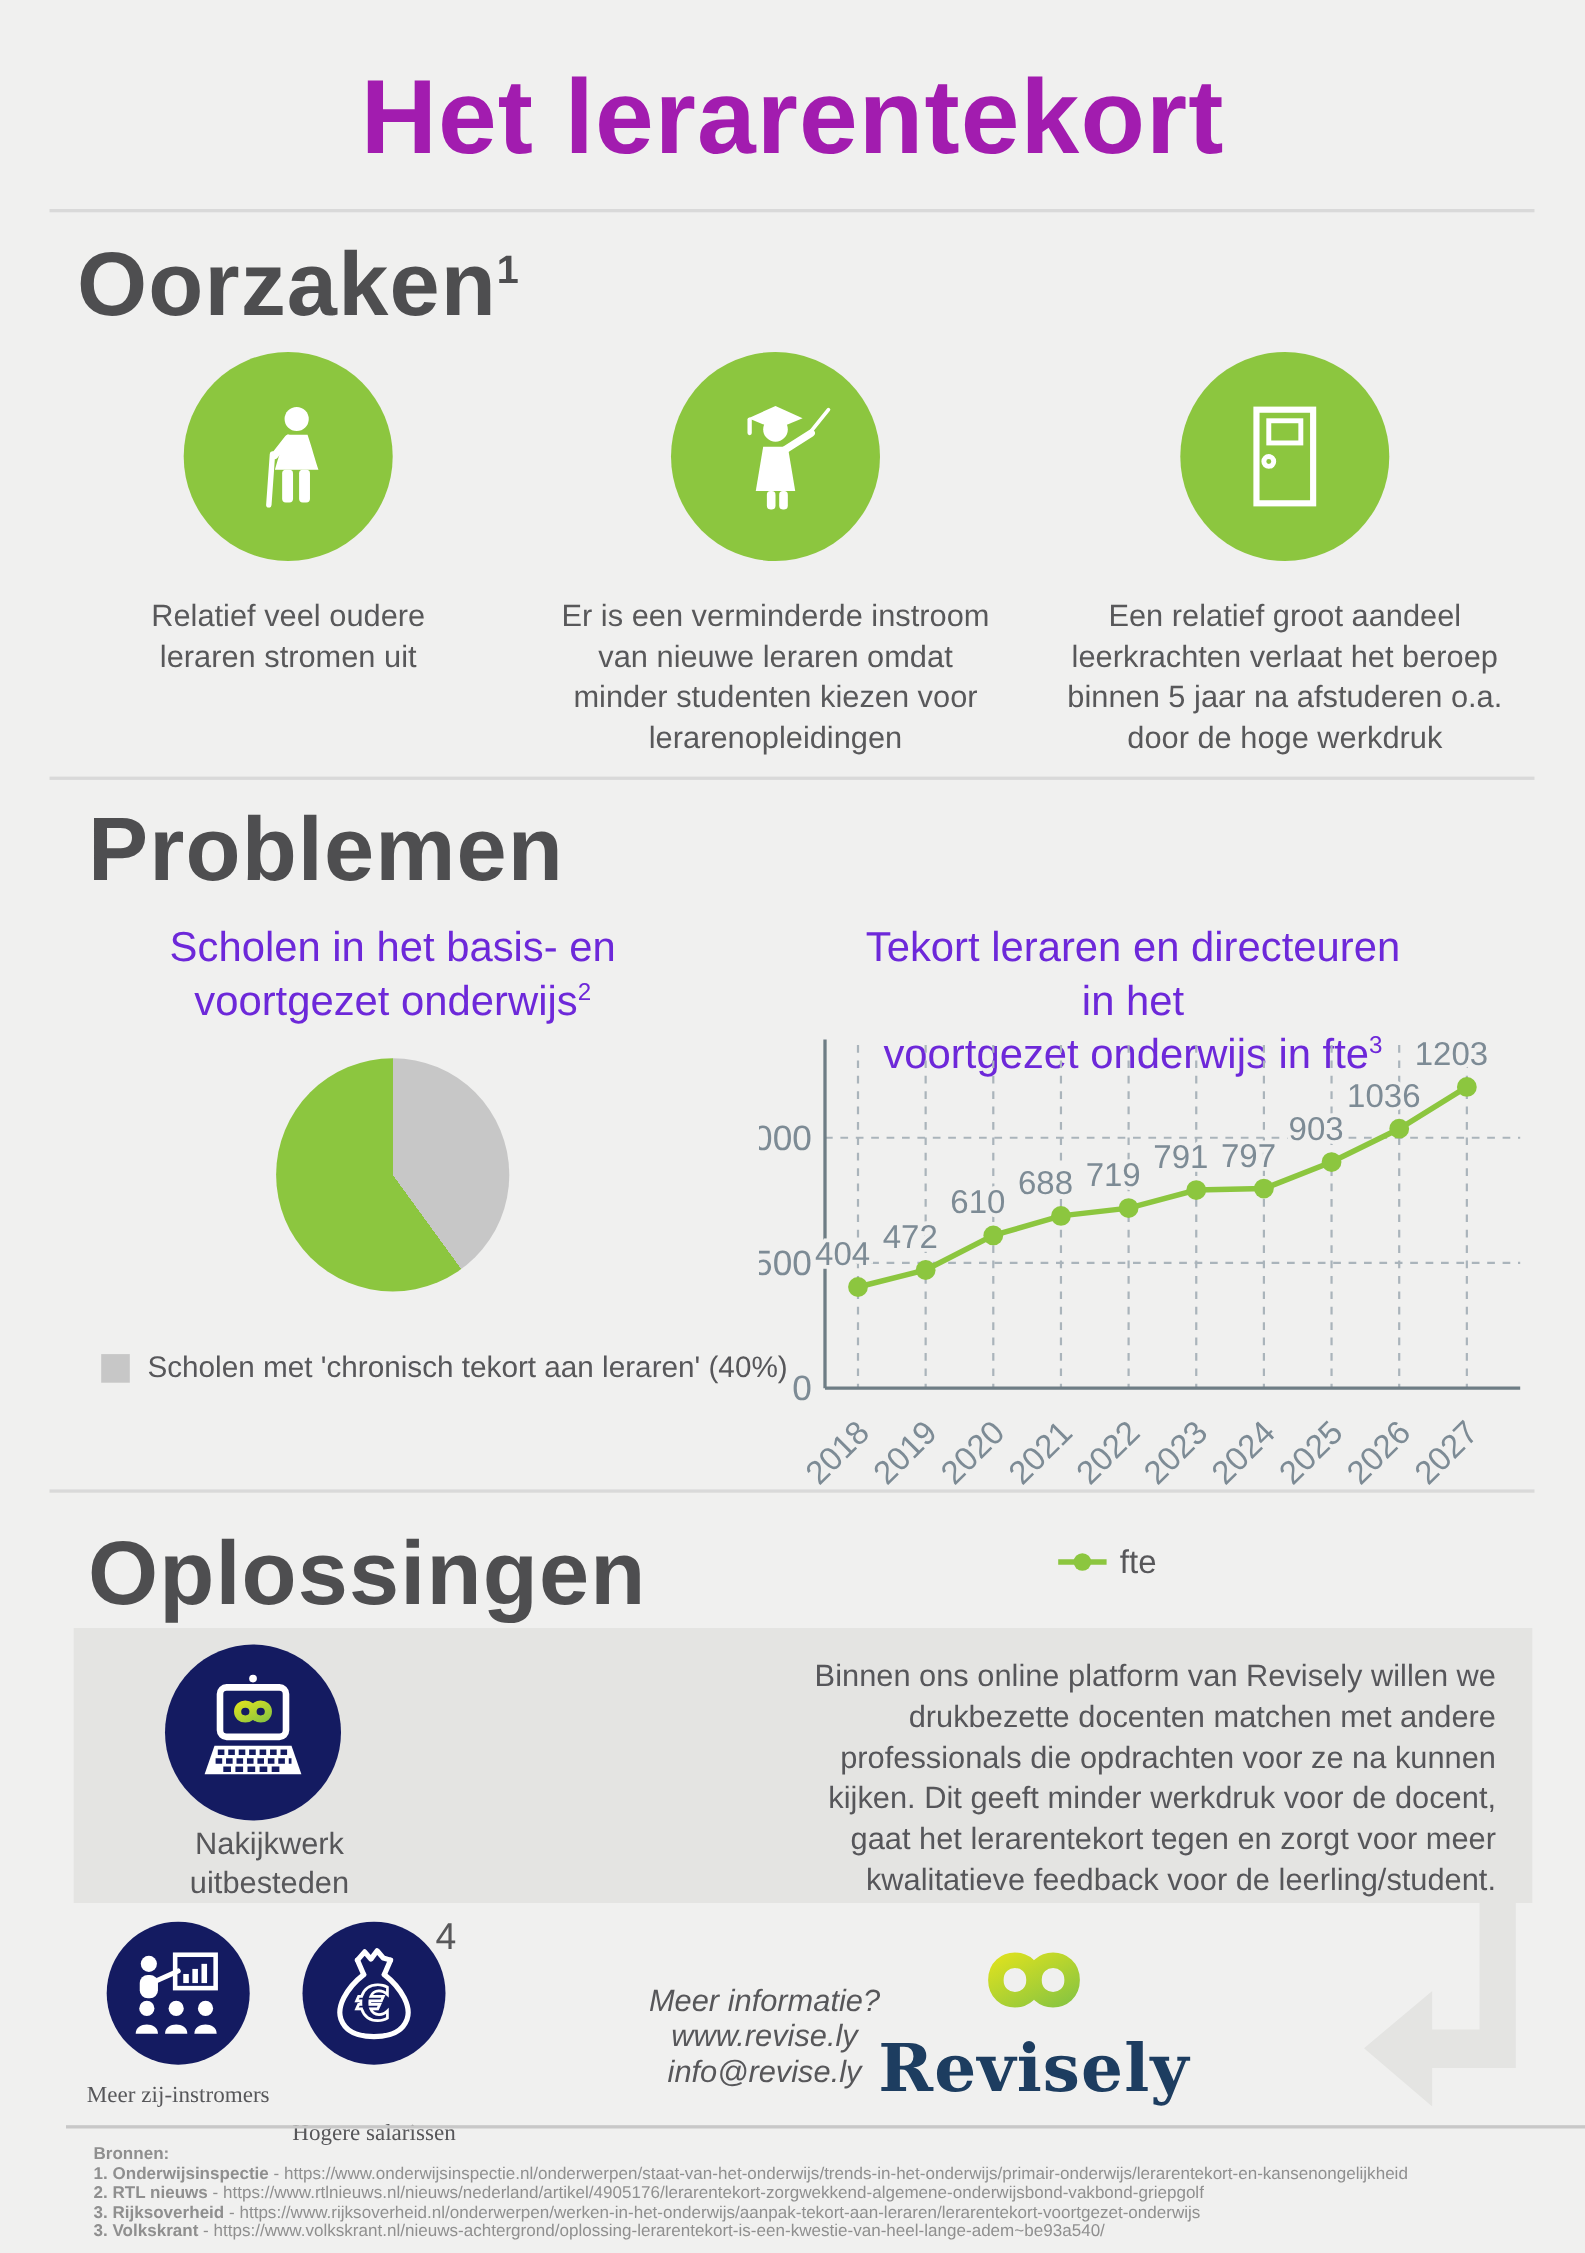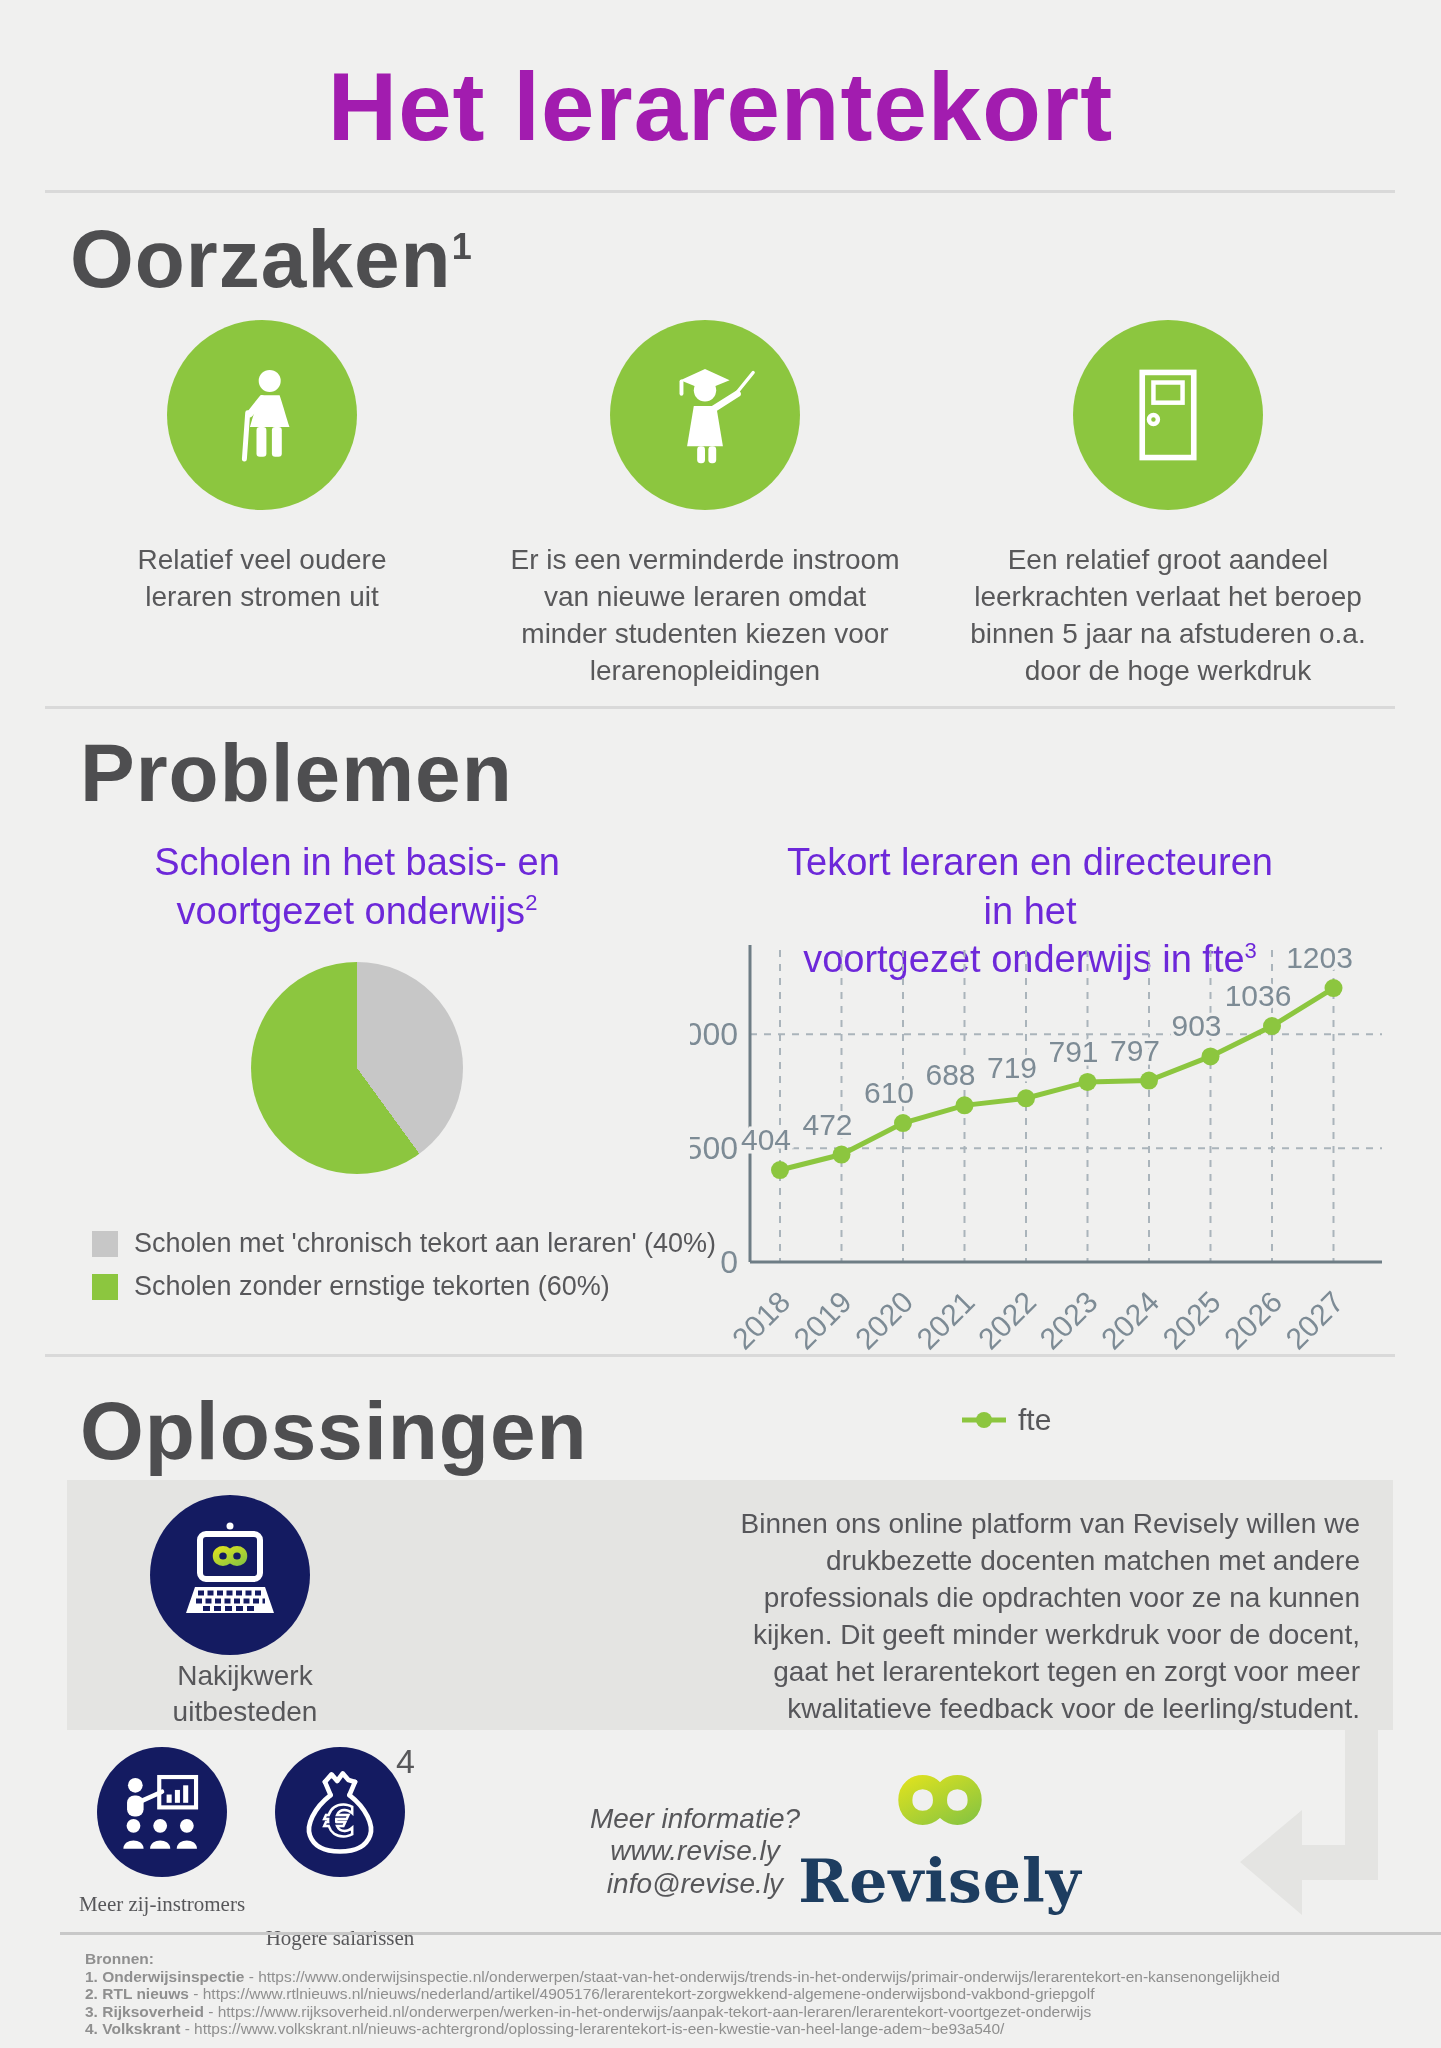--- a/index.html
+++ b/index.html
@@ -148,24 +148,20 @@
 
 <div class="abs chart-title" style="left:107px; width:500px;"><span>Scholen in het basis- en
 voortgezet onderwijs</span><sup>2</sup></div>
 
 <div class="abs pie" style="background: conic-gradient(rgb(199, 199, 199) 0%, rgb(199, 199, 199) 40%, rgb(140, 198, 63) 40%, rgb(140, 198, 63) 100%);"></div>
 
 <div class="abs" style="left:92px; top:1228px;">
   <div class="legend-row" style="margin-bottom:12px;">
     <span class="legend-swatch" style="background: rgb(199, 199, 199);"></span>
     <span class="legend-label">Scholen met 'chronisch tekort aan leraren' (40%)</span>
-  </div>
-  <div class="legend-row">
-    <span class="legend-swatch" style="background: rgb(140, 198, 63);"></span>
-    <span class="legend-label">Scholen zonder ernstige tekorten (60%)</span>
   </div>
 </div>
 
 <div class="abs chart-title" style="left:780px; width:500px;"><span>Tekort leraren en directeuren in het
 voortgezet onderwijs in fte</span><sup>3</sup></div>
 
 <svg class="abs" style="left:690px; top:930px;" width="710" height="520">
     <line x1="90" y1="20" x2="90" y2="332" class="grid"></line>
     <line x1="151.5" y1="20" x2="151.5" y2="332" class="grid"></line>
     <line x1="213" y1="20" x2="213" y2="332" class="grid"></line>
@@ -301,14 +297,14 @@
   <path d="M60,30 C60,8 28,8 28,30 C28,52 60,52 60,30 C60,8 92,8 92,30 C92,52 60,52 60,30" stroke="url(#logo-grad)" stroke-width="13" fill="none"></path>
 </svg>
 <div class="abs brand-word">Revisely</div>
 
 <div class="abs footer-divider"></div>
 <div class="abs footer">
   <div><b>Bronnen:</b></div>
   <div><b>1. Onderwijsinspectie</b><span> - https://www.onderwijsinspectie.nl/onderwerpen/staat-van-het-onderwijs/trends-in-het-onderwijs/primair-onderwijs/lerarentekort-en-kansenongelijkheid</span></div>
   <div><b>2. RTL nieuws</b><span> - https://www.rtlnieuws.nl/nieuws/nederland/artikel/4905176/lerarentekort-zorgwekkend-algemene-onderwijsbond-vakbond-griepgolf</span></div>
   <div><b>3. Rijksoverheid</b><span> - https://www.rijksoverheid.nl/onderwerpen/werken-in-het-onderwijs/aanpak-tekort-aan-leraren/lerarentekort-voortgezet-onderwijs</span></div>
-  <div><b>4. Volkskrant</b><span> - https://www.volkskrant.nl/nieuws-achtergrond/oplossing-lerarentekort-is-een-kwestie-van-heel-lange-adem~be93a540/</span></div>
+  <div><b>3. Volkskrant</b><span> - https://www.volkskrant.nl/nieuws-achtergrond/oplossing-lerarentekort-is-een-kwestie-van-heel-lange-adem~be93a540/</span></div>
 </div>
 
 </body></html>

